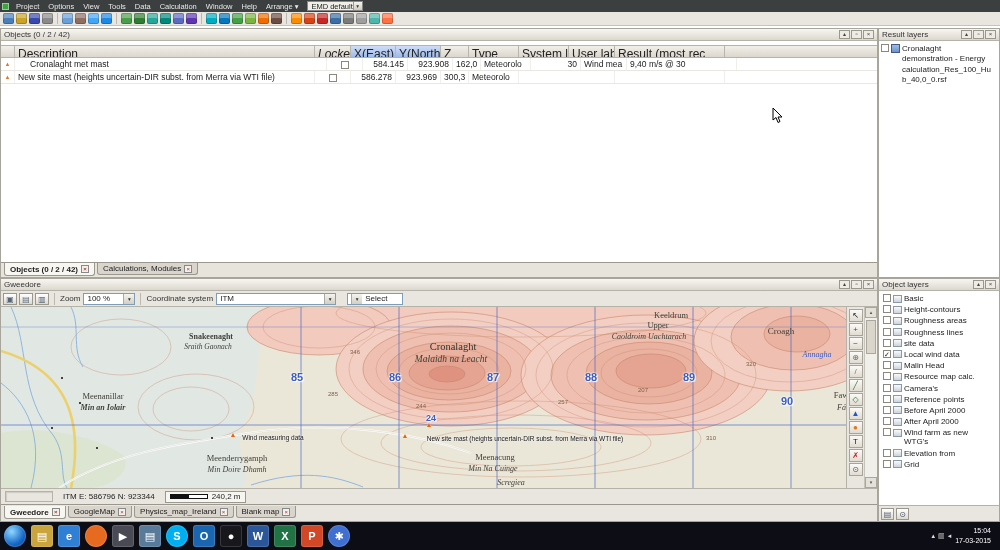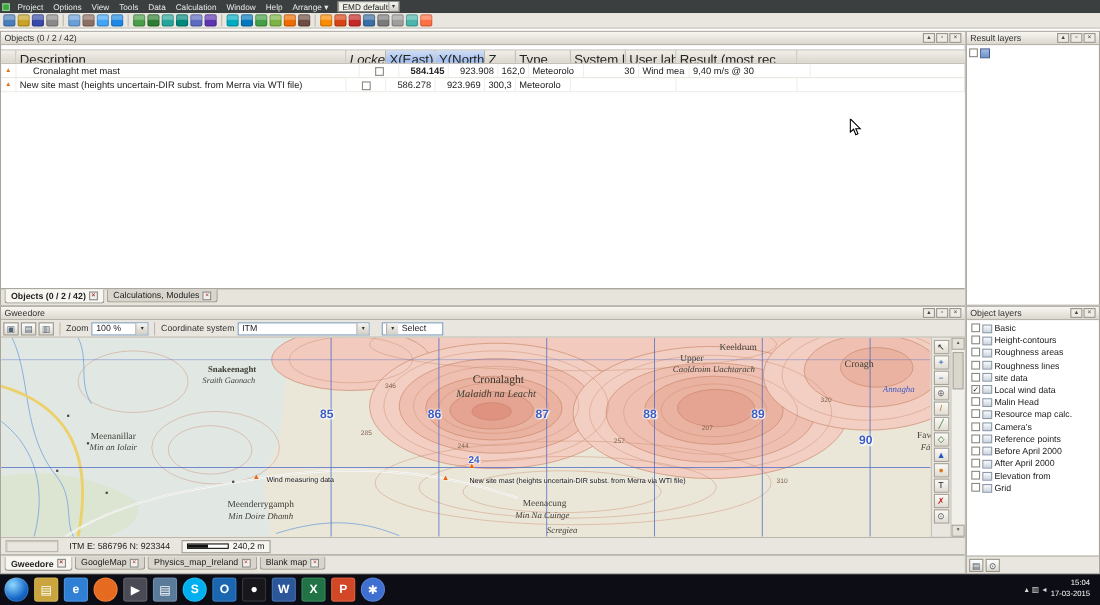--- a/index.html
+++ b/index.html
@@ -179,21 +179,21 @@
         <div class="th" style="width: 110px;">Result (most rec</div>
         <div class="th fill"></div>
       </div>
     <div id="tbl-rows">
         <div class="trow">
           <div class="td ic" style="width: 14px;">▲</div>
           <div class="td" style="width: 300px; margin-left: 12px;">Cronalaght met mast</div>
           <div class="td lockedflex" style="width: 36px;">
             <span class="cbox"></span>
           </div>
-          <div class="td num" style="width: 45px; font-weight: bold;">584.145</div>
+          <div class="td num" style="width: 45px;">584.145</div>
           <div class="td num" style="width: 45px;">923.908</div>
           <div class="td num" style="width: 28px;">162,0</div>
           <div class="td" style="width: 50px;">Meteorolo</div>
           <div class="td num" style="width: 50px;">30</div>
           <div class="td" style="width: 46px;">Wind mea</div>
           <div class="td" style="width: 110px;">9,40 m/s @ 30</div>
         </div>
         <div class="trow">
           <div class="td ic" style="width: 14px;">▲</div>
           <div class="td" style="width: 300px;">New site mast (heights uncertain-DIR subst. from Merra via WTI file)</div>
@@ -227,20 +227,21 @@
       <span>Result layers</span>
       <span class="pt-sp"></span>
       <span class="pt-btn">▴</span>
       <span class="pt-btn">▫</span>
       <span class="pt-btn">×</span>
     </div>
     <div id="result-items">
         <div class="result-item">
           <span class="cb"></span>
           <span class="ritem-icon"></span>
+          <span class="result-text">Cronalaght demonstration - Energy calculation_Res_100_Hub_40,0_0.rsf</span>
         </div>
       </div>
   </div>
 
   <div class="map-panel">
     <div class="panel-title">
       <span>Gweedore</span>
       <span class="pt-sp"></span>
       <span class="pt-btn">▴</span>
       <span class="pt-btn">▫</span>
@@ -334,26 +335,26 @@
             <line x1="0" y1="118" x2="845" y2="118"></line>
             <line x1="0" y1="20" x2="845" y2="20" opacity="0.5"></line>
           </g>
         </svg>
         <div id="map-labels">
             <span class="mlabel en s8" style="left: 210px; top: 29px; font-weight: bold;">Snakeenaght</span>
             <span class="mlabel ga s75" style="left: 207px; top: 39px;">Sraith Gaonach</span>
             <span class="mlabel peak" style="left: 452px; top: 39px;">Cronalaght</span>
             <span class="mlabel ga s10" style="left: 450px; top: 52px;">Malaidh na Leacht</span>
             <span class="mlabel en s85" style="left: 670px; top: 8px;">Keeldrum</span>
-            <span class="mlabel en s85" style="left: 628px; top: 18px;">Upper</span>
+            <span class="mlabel en s85" style="left: 657px; top: 18px;">Upper</span>
             <span class="mlabel ga s8" style="left: 648px; top: 29px;">Caoldroim Uachtarach</span>
             <span class="mlabel en s9" style="left: 780px; top: 24px;">Croagh</span>
             <span class="mlabel blue-ga" style="left: 816px; top: 47px;">Annagha</span>
             <span class="mlabel en s85" style="left: 102px; top: 89px;">Meenanillar</span>
-            <span class="mlabel ga s8" style="left: 102px; top: 100px;">Min an Iolair</span>
+            <span class="mlabel ga s8" style="left: 102px; top: 100px; font-weight: bold;">Min an Iolair</span>
             <span class="mlabel en s85" style="left: 840px; top: 88px;">Faw</span>
             <span class="mlabel ga s8" style="left: 842px; top: 100px;">Fár</span>
             <span class="mlabel en s85" style="left: 236px; top: 151px;">Meenderrygamph</span>
             <span class="mlabel ga s8" style="left: 236px; top: 162px;">Min Doire Dhamh</span>
             <span class="mlabel en s85" style="left: 494px; top: 150px;">Meenacung</span>
             <span class="mlabel ga s8" style="left: 492px; top: 161px;">Min Na Cuinge</span>
             <span class="mlabel ga s8" style="left: 510px; top: 175px;">Scregiea</span>
             <span class="mlabel spot" style="left: 354px; top: 45px;">346</span>
             <span class="mlabel spot" style="left: 332px; top: 87px;">285</span>
             <span class="mlabel spot" style="left: 420px; top: 99px;">244</span>
@@ -487,20 +488,25 @@
           <span class="layer-label">Before April 2000</span>
         </div>
         <div class="layer-row">
           <span class="cb"></span>
           <span class="layer-icon"></span>
           <span class="layer-label">After April 2000</span>
         </div>
         <div class="layer-row">
           <span class="cb"></span>
           <span class="layer-icon"></span>
+          <span class="layer-label">Wind farm as new WTG's</span>
+        </div>
+        <div class="layer-row">
+          <span class="cb"></span>
+          <span class="layer-icon"></span>
           <span class="layer-label">Elevation from</span>
         </div>
         <div class="layer-row">
           <span class="cb"></span>
           <span class="layer-icon"></span>
           <span class="layer-label">Grid</span>
         </div>
       </div>
     <div class="objlayers-bottom">
       <span class="small-btn">▤</span>

